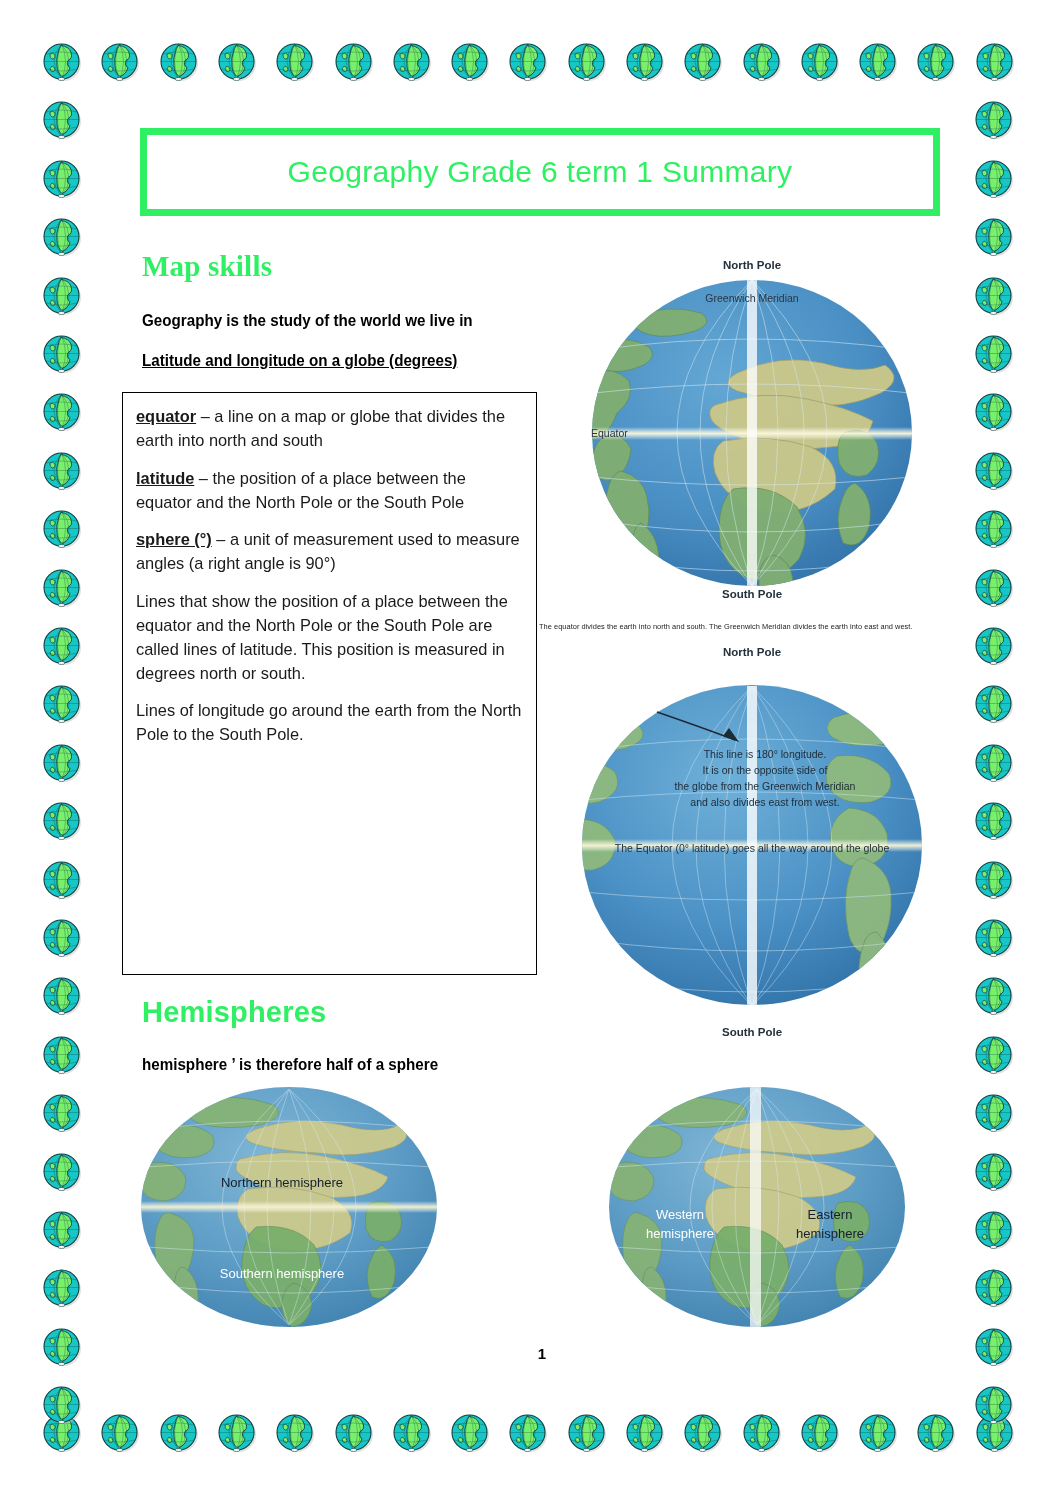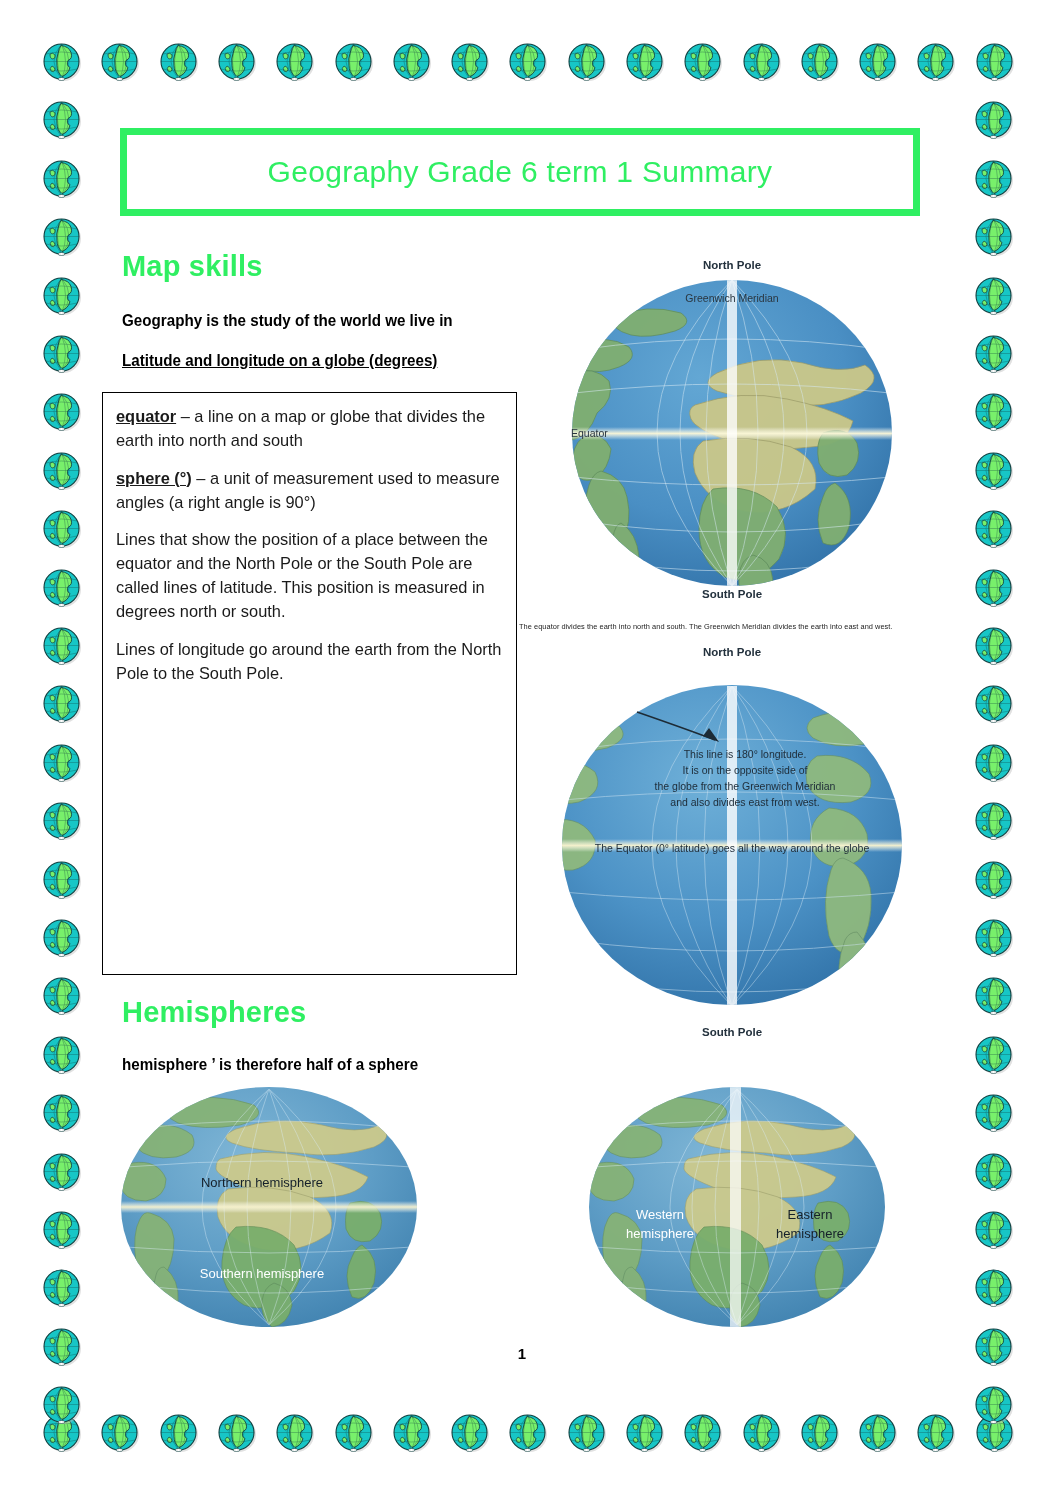--- a/index.html
+++ b/index.html
@@ -12,21 +12,21 @@
   }
 
   
   .border-layer{position:absolute;inset:0;pointer-events:none;}
   .globe-ico{position:absolute;width:44px;height:44px;}
   .globe-ico svg{display:block;width:44px;height:44px;}
 
   
   .page{
     position:absolute;
-    left:92px; top:0; width:860px; height:1497px;
+    left:112px; top:0; width:860px; height:1497px;
   }
 
   
   .title-box{
     position:absolute;
     left:28px; top:128px;
     width:800px; height:88px;
     border:7px solid #2FEF62;
     box-sizing:border-box;
     display:flex;align-items:center;justify-content:center;
@@ -41,21 +41,21 @@
   }
 
   
   .sec-head{
     position:absolute;
     color:#2FEF62;
     font-size:29px;
     font-weight:600;
     letter-spacing:.2px;
   }
-  #map-skills-head{left:30px; top:250px;}
+  #map-skills-head{left:30px; top:250px;font-family:Liberation Serif, serif;}
   #hemis-head{left:30px; top:996px;}
 
   
   .cond{
     position:absolute;
     font-family:"Liberation Sans", sans-serif;
     font-weight:700;
     font-size:16.5px;
     color:#000;
     transform:scaleX(.92);
@@ -1646,20 +1646,21 @@
   </div>
 
   <div class="sec-head" id="map-skills-head">Map skills</div>
 
   <div class="cond" id="intro-line">Geography is the study of the world we live in</div>
 
   <div class="cond" id="sub-head">Latitude and longitude on a globe (degrees)</div>
 
   <div class="def-box" id="def-box">
       <p class="def-p"><span class="term">equator</span><span> – a line on a map or globe that divides the earth into north and south</span></p>
+      <p class="def-p"><span class="term">latitude</span><span> – the position of a place between the equator and the North Pole or the South Pole</span></p>
       <p class="def-p"><span class="term">sphere (°)</span><span> – a unit of measurement used to measure angles (a right angle is 90°)</span></p>
       <p class="def-p">Lines that show the position of a place between the equator and the North Pole or the South Pole are called lines of latitude. This position is measured in degrees north or south.</p>
       <p class="def-p">Lines of longitude go around the earth from the North Pole to the South Pole.</p>
     </div>
 
   <div class="fig" id="fig-globe-1">
     <svg width="430" height="345" viewBox="0 0 430 345">
       <defs>
         <clipPath id="clipG1">
             <ellipse cx="215" cy="178" rx="160" ry="153"></ellipse>

